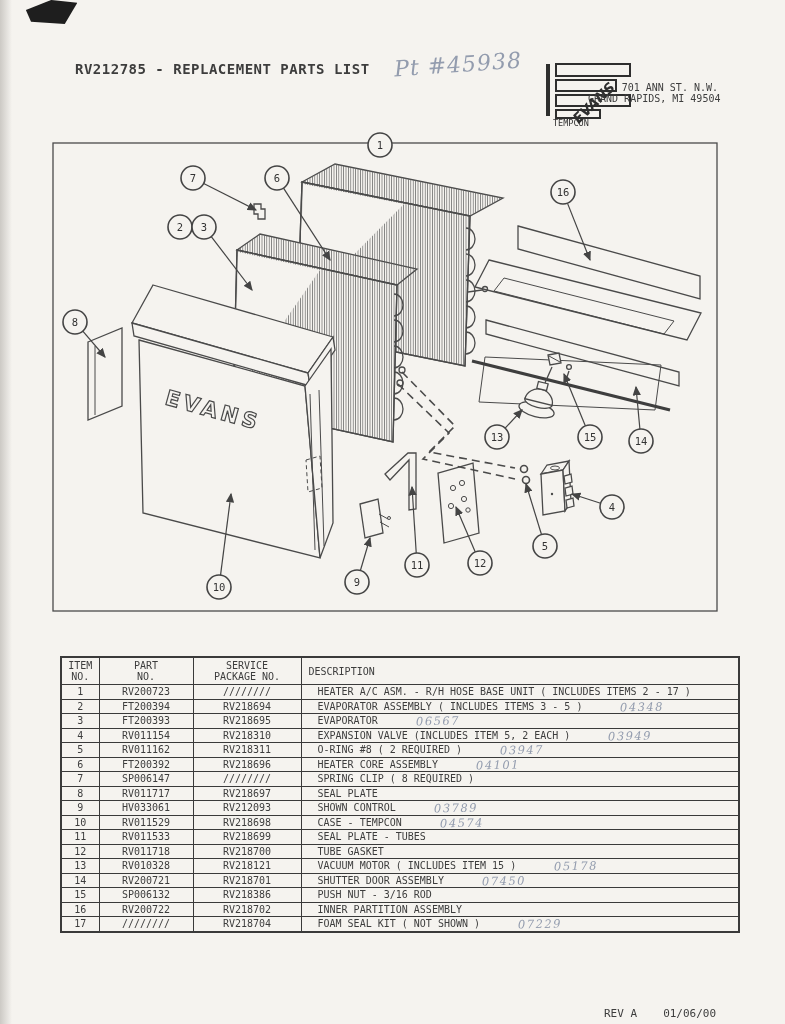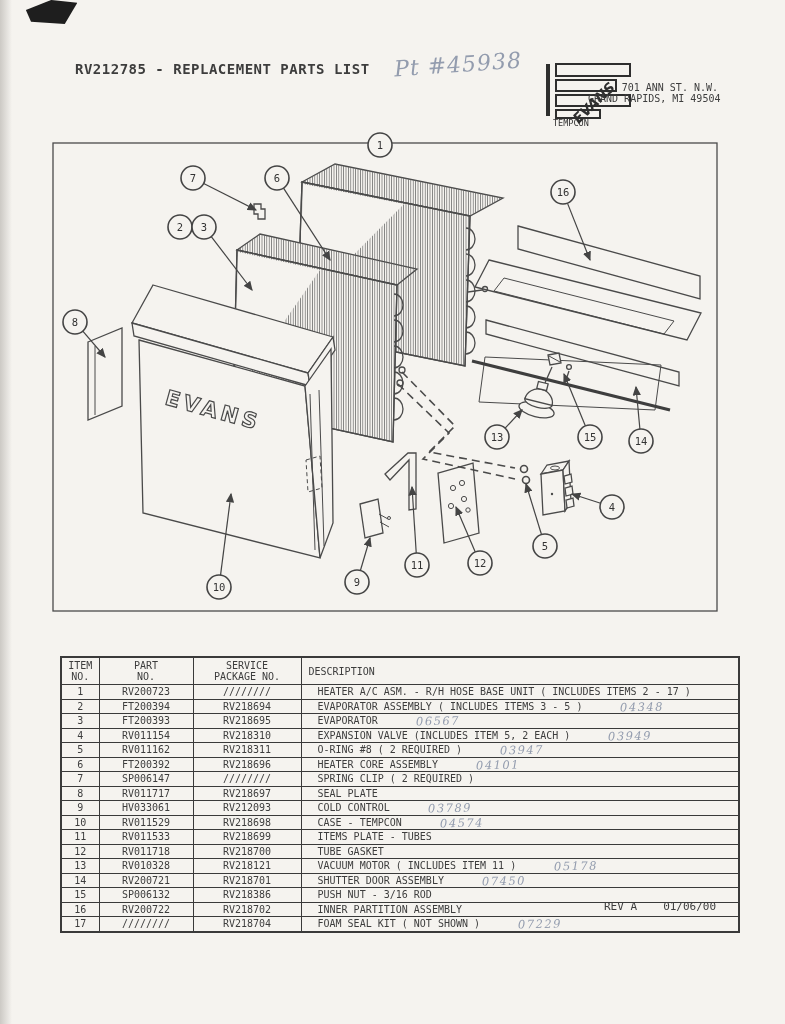--- a/index.html
+++ b/index.html
@@ -46,21 +46,21 @@
   
   .parts{position:absolute;left:60px;top:656px;width:680px;}
   table{border-collapse:collapse;width:100%;table-layout:fixed;border:2px solid #3a3a3a;}
   th,td{border:1.4px solid #3a3a3a;font-size:10px;overflow:hidden;white-space:nowrap;}
   th{font-weight:normal;padding:2px 2px;line-height:11px;vertical-align:middle;text-align:center;}
   th.desc{text-align:left;padding-left:7px;margin-top:16px;}
   td{height:11px;line-height:11.5px;padding:1px 4px;text-align:center;}
   td.desc{text-align:left;padding-left:16px;}
   td .hw{font-size:11.5px;letter-spacing:1.5px;display:inline-block;
     transform:rotate(-1.5deg) translateY(1px);margin-left:38px;}
-  .footer{position:absolute;left:597px;top:900px;font-size:11px;display:flex;gap:26px;
+  .footer{position:absolute;left:597px;top:1007px;font-size:11px;display:flex;gap:26px;
     white-space:nowrap;padding-left:7px;}
 </style>
 </head>
 <body>
 
 <div class="page">
 
   <div class="corner-mark"></div>
 
   <div class="title-block">
@@ -350,57 +350,57 @@
           <tr>
       <td>6</td>
       <td>FT200392</td>
       <td>RV218696</td>
       <td class="desc"><span>HEATER CORE ASSEMBLY</span><span class="hw">04101</span></td>
     </tr>
           <tr>
       <td>7</td>
       <td>SP006147</td>
       <td>////////</td>
-      <td class="desc"><span>SPRING CLIP ( 2 REQUIRED )</span></td>
+      <td class="desc"><span>SPRING CLIP ( 8 REQUIRED )</span></td>
     </tr>
           <tr>
       <td>8</td>
       <td>RV011717</td>
       <td>RV218697</td>
       <td class="desc"><span>SEAL PLATE</span></td>
     </tr>
           <tr>
       <td>9</td>
       <td>HV033061</td>
       <td>RV212093</td>
-      <td class="desc"><span>COLD CONTROL</span><span class="hw">03789</span></td>
+      <td class="desc"><span>SHOWN CONTROL</span><span class="hw">03789</span></td>
     </tr>
           <tr>
       <td>10</td>
       <td>RV011529</td>
       <td>RV218698</td>
       <td class="desc"><span>CASE - TEMPCON</span><span class="hw">04574</span></td>
     </tr>
           <tr>
       <td>11</td>
       <td>RV011533</td>
       <td>RV218699</td>
-      <td class="desc"><span>ITEMS PLATE - TUBES</span></td>
+      <td class="desc"><span>SEAL PLATE - TUBES</span></td>
     </tr>
           <tr>
       <td>12</td>
       <td>RV011718</td>
       <td>RV218700</td>
       <td class="desc"><span>TUBE GASKET</span></td>
     </tr>
           <tr>
       <td>13</td>
       <td>RV010328</td>
       <td>RV218121</td>
-      <td class="desc"><span>VACUUM MOTOR ( INCLUDES ITEM 11 )</span><span class="hw">05178</span></td>
+      <td class="desc"><span>VACUUM MOTOR ( INCLUDES ITEM 15 )</span><span class="hw">05178</span></td>
     </tr>
           <tr>
       <td>14</td>
       <td>RV200721</td>
       <td>RV218701</td>
       <td class="desc"><span>SHUTTER DOOR ASSEMBLY</span><span class="hw">07450</span></td>
     </tr>
           <tr>
       <td>15</td>
       <td>SP006132</td>

